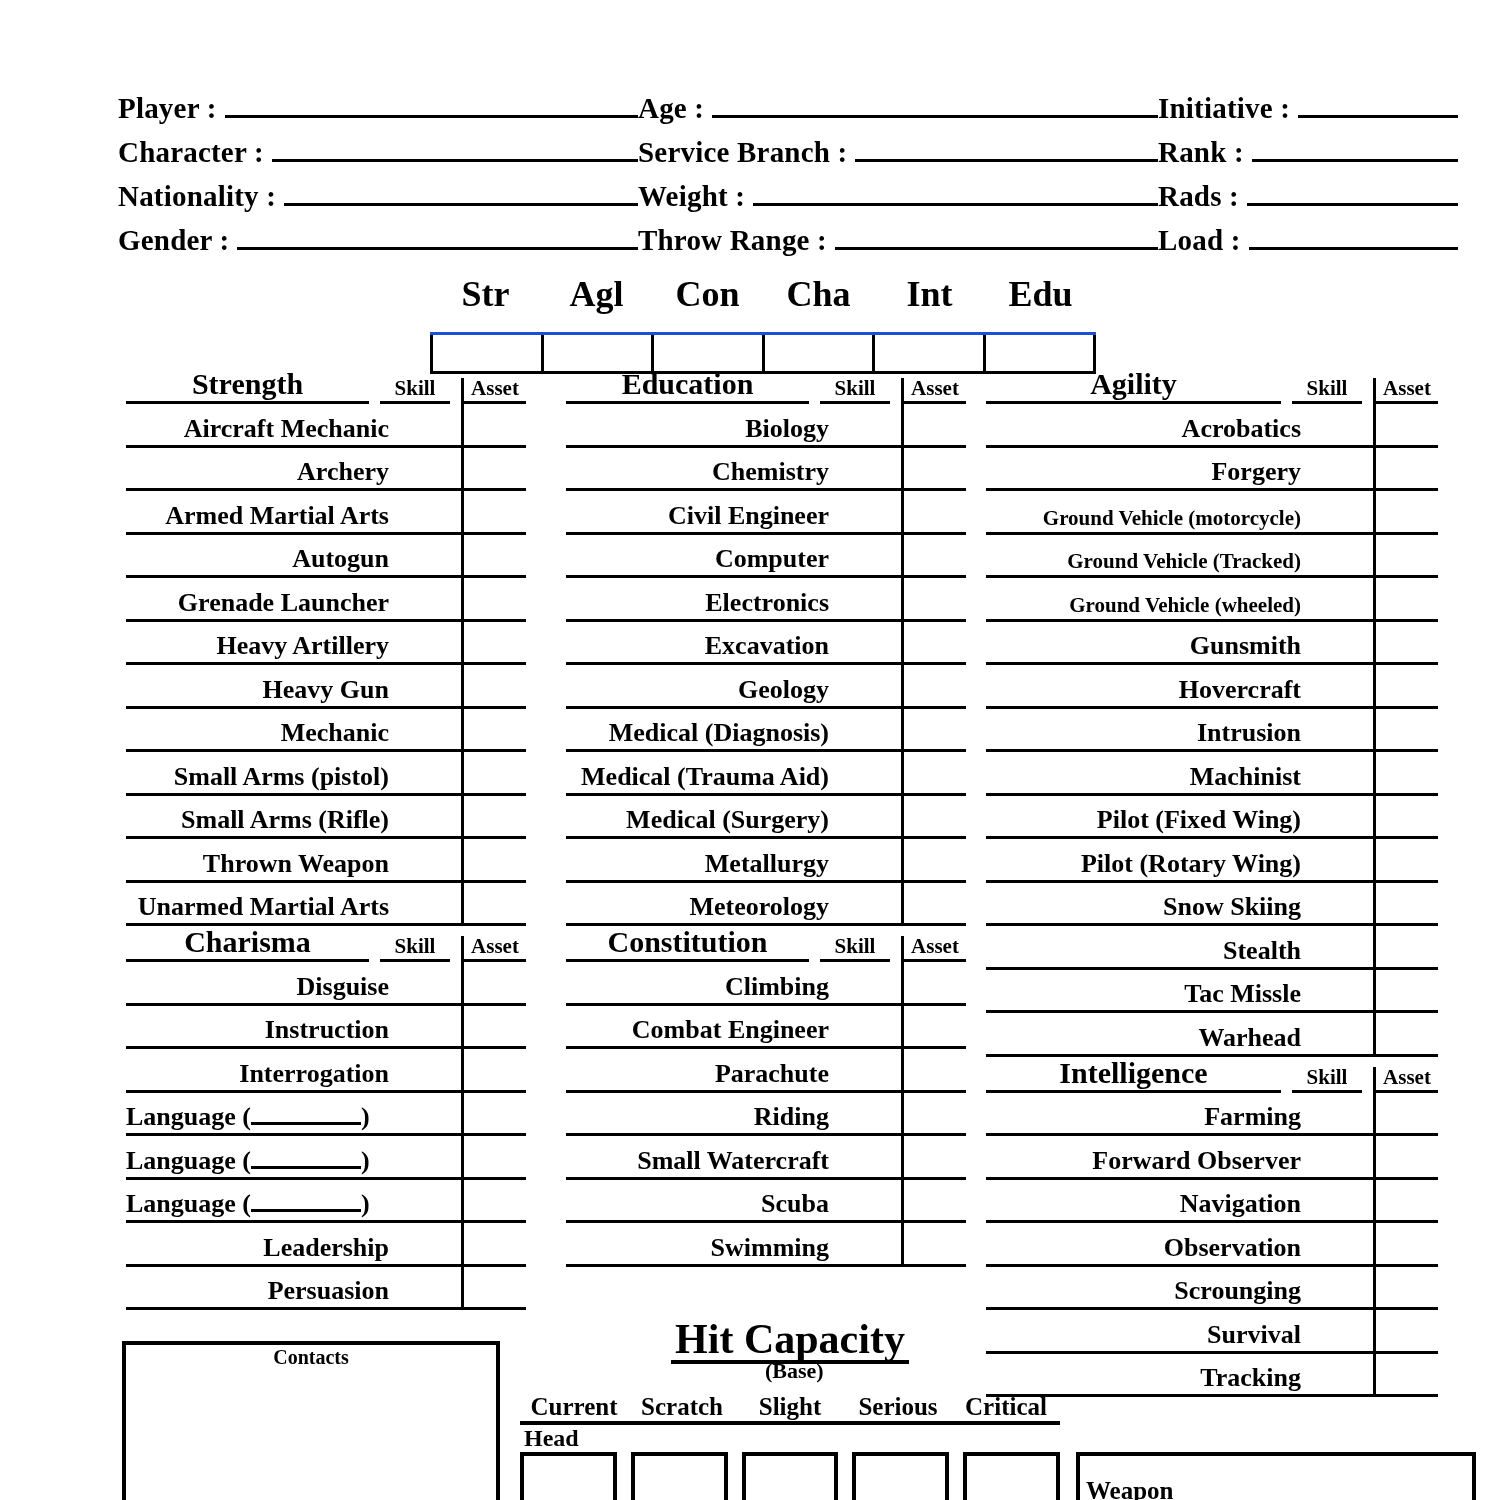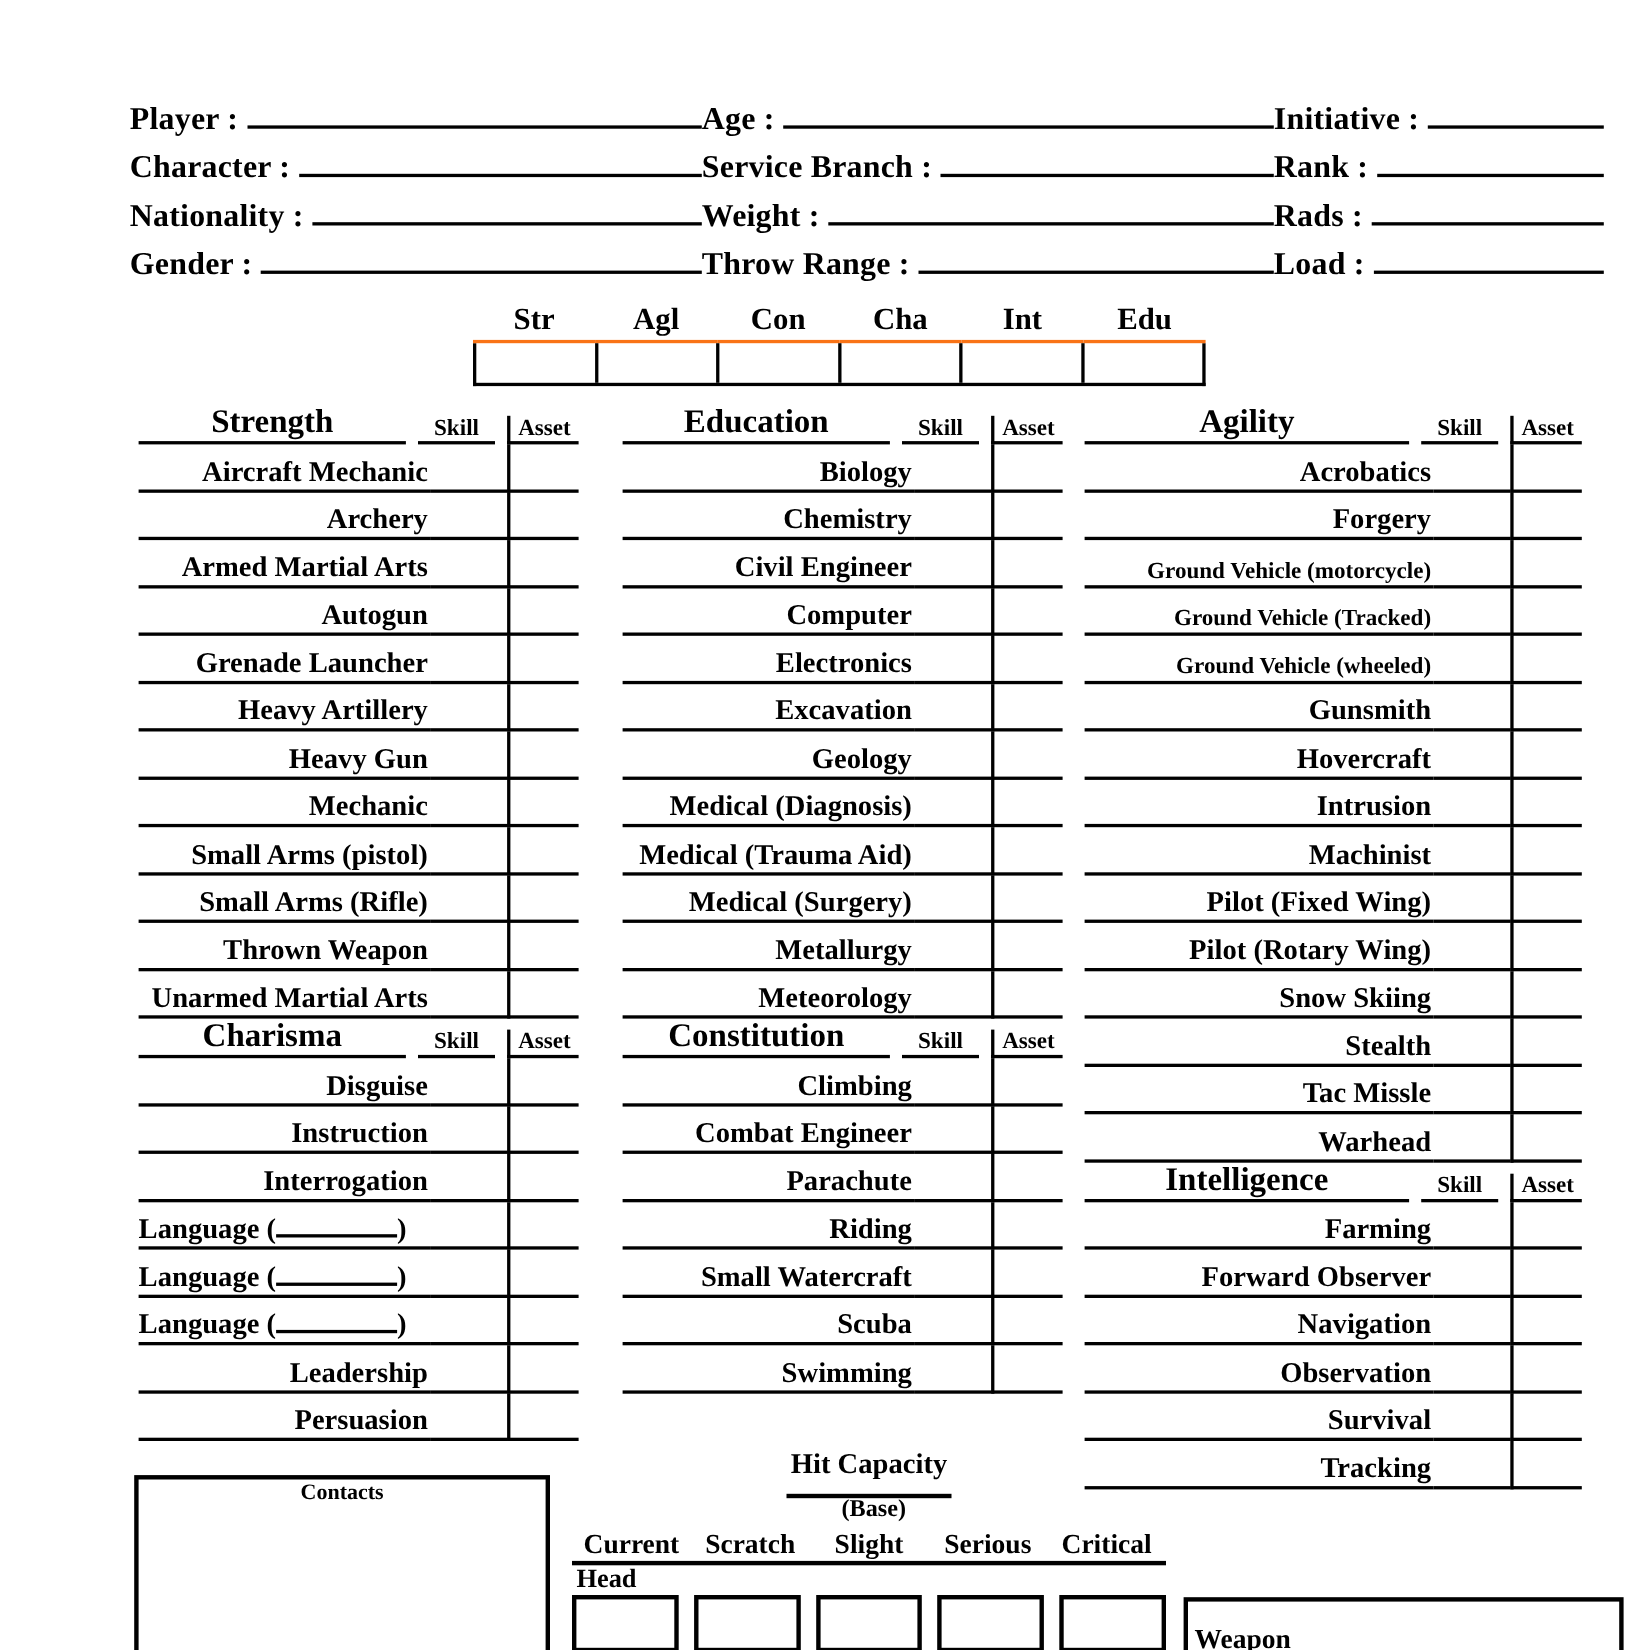--- a/index.html
+++ b/index.html
@@ -59,24 +59,24 @@
     top: 276px;
     width: 666px;
   }
   .attr-heads {
     display: flex;
     width: 100%;
   }
   .attr-head {
     flex: 1 1 0;
     text-align: center;
-    font-size: 28px;
-    font-weight: bold;
-    border-bottom: 3px solid #f97316;
-    padding-bottom: 4px;
+    font-size: 36px;
+    font-weight: bold;
+    border-bottom: 3px solid #1d4ed8;
+    padding-bottom: 18px;
     line-height: 1.05;
   }
   .attr-boxes {
     display: flex;
     width: 100%;
     border: 3px solid #000;
     border-top: none;
     box-sizing: border-box;
   }
   .attr-box {
@@ -185,27 +185,27 @@
 
   
   .hitcap {
     position: absolute;
     left: 520px;
     top: 1318px;
     width: 540px;
   }
   .hitcap-title {
     text-align: center;
-    font-size: 26px;
+    font-size: 42px;
     font-weight: bold;
     line-height: 1.0;
     display: inline-block;
     border-bottom: 4px solid #000;
     margin-left: 160px;
-    padding: 0 4px 14px 4px;
+    padding: 0 4px 0 4px;
   }
   .hitcap-base {
     position: absolute;
     left: 245px;
     top: 42px;
     font-size: 22px;
     font-weight: bold;
     line-height: 1.0;
   }
   .hc-heads {
@@ -663,20 +663,25 @@
         <div class="sname">Navigation</div>
         <div class="sskill"></div>
         <div class="sasset"></div>
       </div>
       <div class="srow">
         <div class="sname">Observation</div>
         <div class="sskill"></div>
         <div class="sasset"></div>
       </div>
       <div class="srow">
+        <div class="sname">Scrounging</div>
+        <div class="sskill"></div>
+        <div class="sasset"></div>
+      </div>
+      <div class="srow">
         <div class="sname">Survival</div>
         <div class="sskill"></div>
         <div class="sasset"></div>
       </div>
       <div class="srow">
         <div class="sname">Tracking</div>
         <div class="sskill"></div>
         <div class="sasset"></div>
       </div>
     </div>

